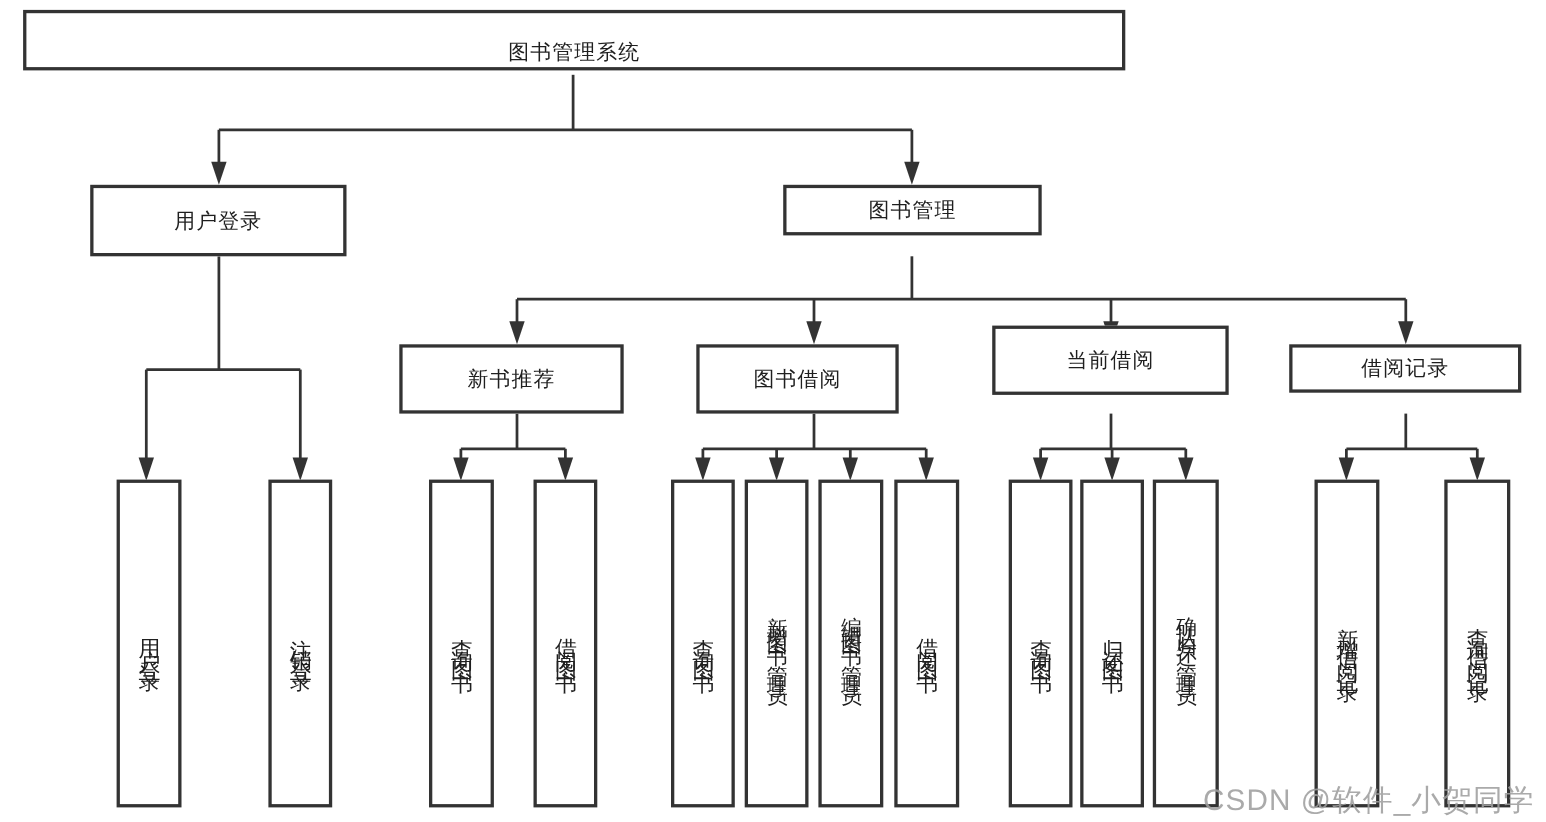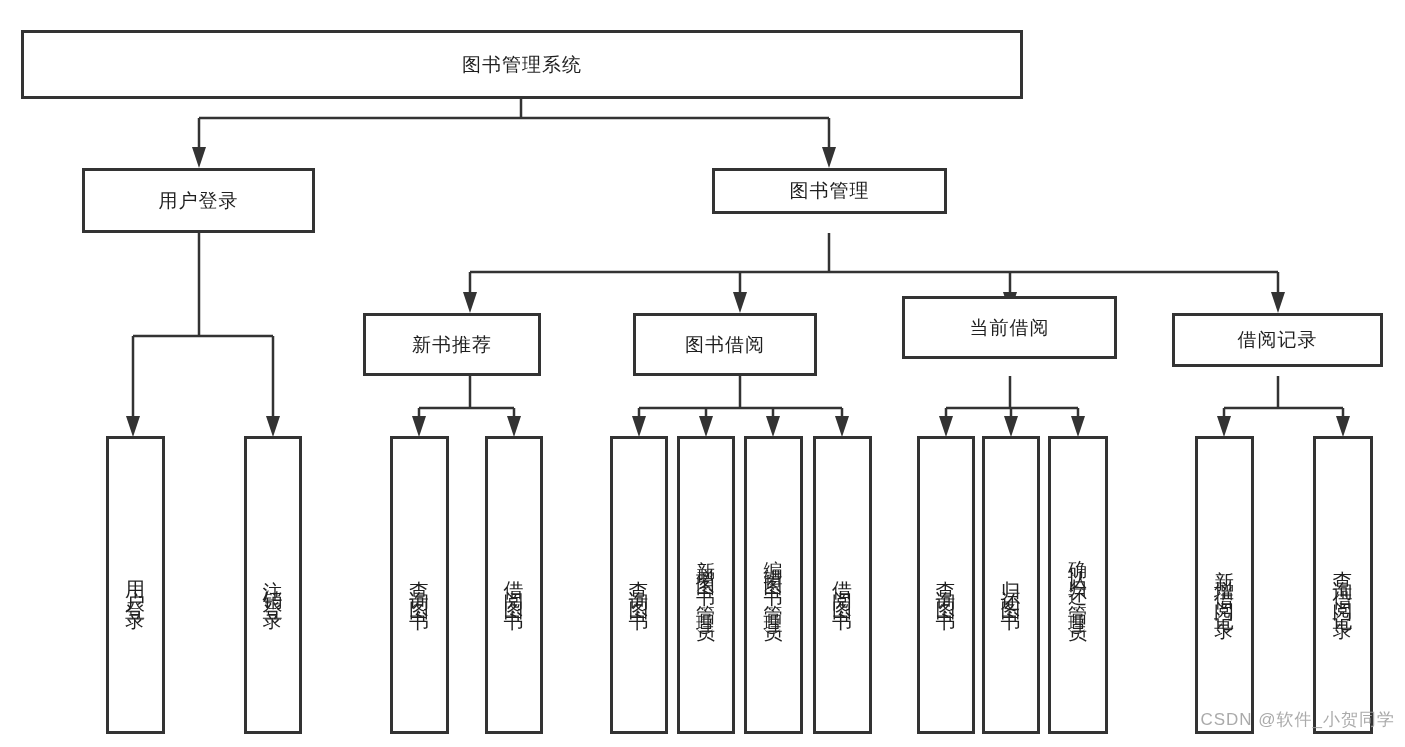--- a/index.html
+++ b/index.html
@@ -38,22 +38,22 @@
     font-size: 20px;
     letter-spacing: 10px;
     color: #1f1f1f;
     line-height: 1;
     white-space: nowrap;
   }
   .vlabel.long { font-size: 19px; letter-spacing: 9px; }
   .watermark {
     position: absolute;
     right: 10px;
-    bottom: 16px;
-    font-size: 17px;
+    bottom: 2px;
+    font-size: 27px;
     color: rgba(158,158,158,0.88);
     letter-spacing: 1px;
     white-space: nowrap;
   }
 </style>
 </head>
 <body>
 
 <div class="stage">
 
@@ -109,41 +109,41 @@
       <path d="M766 416 L780 416 L773 437 Z"></path>
       <path d="M835 416 L849 416 L842 437 Z"></path>
       <path d="M939 416 L953 416 L946 437 Z"></path>
       <path d="M1004 416 L1018 416 L1011 437 Z"></path>
       <path d="M1071 416 L1085 416 L1078 437 Z"></path>
       <path d="M1217 416 L1231 416 L1224 437 Z"></path>
       <path d="M1336 416 L1350 416 L1343 437 Z"></path>
     </g>
   </svg>
 
-  <div class="box" style="left:21px; top:30px; width:1002px; height:69px;">
+  <div class="box" style="left:21px; top:9px; width:1002px; height:55px;align-items:flex-end;">
     <span class="hlabel">图书管理系统</span>
   </div>
 
   <div class="box" style="left:82px; top:168px; width:233px; height:65px;">
     <span class="hlabel">用户登录</span>
   </div>
   <div class="box" style="left:712px; top:168px; width:235px; height:46px;">
     <span class="hlabel">图书管理</span>
   </div>
 
-  <div class="box" style="left:363px; top:313px; width:178px; height:63px;justify-content:center;">
+  <div class="box" style="left:363px; top:313px; width:204px; height:63px;justify-content:center;">
     <span class="hlabel">新书推荐</span>
   </div>
   <div class="box" style="left:633px; top:313px; width:184px; height:63px;">
     <span class="hlabel">图书借阅</span>
   </div>
   <div class="box" style="left:902px; top:296px; width:215px; height:63px;">
     <span class="hlabel">当前借阅</span>
   </div>
-  <div class="box" style="left:1172px; top:313px; width:211px; height:54px;">
+  <div class="box" style="left:1172px; top:313px; width:211px; height:44px;">
     <span class="hlabel">借阅记录</span>
   </div>
 
   <div class="box" style="left:106px; top:436px; width:59px; height:298px;">
     <span class="vlabel">用户登录</span>
   </div>
   <div class="box" style="left:244px; top:436px; width:58px; height:298px;">
     <span class="vlabel">注销登录</span>
   </div>
 

